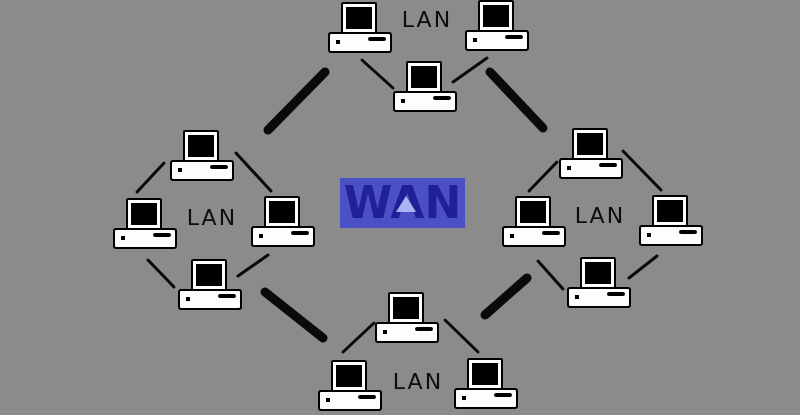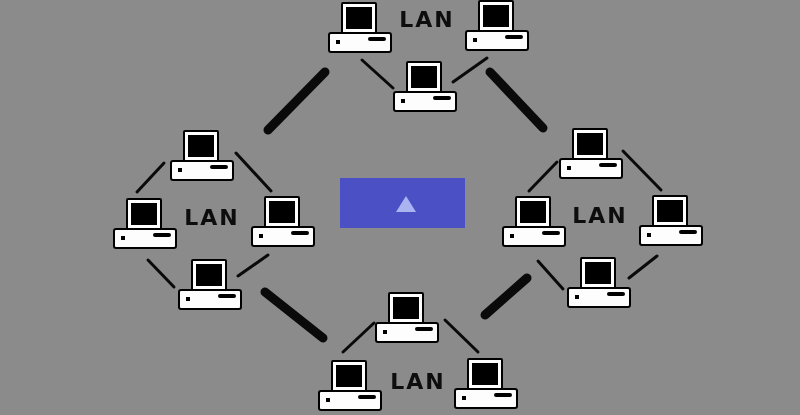--- a/index.html
+++ b/index.html
@@ -33,21 +33,21 @@
     border-radius: 3px;
     box-sizing: border-box;
   }
   .dot  { position: absolute; left: 6px; top: 6px; width: 4px; height: 4px; background: #000; }
   .slot { position: absolute; right: 4px; top: 3px; width: 18px; height: 4px; background: #000; border-radius: 2px; }
 
   .lan-label {
     position: absolute;
     transform: translate(-50%, -50%);
     font-size: 22px;
-    font-weight: 700;
+    font-weight: 400;
     letter-spacing: 2px;
     color: #0d0d0d;
     white-space: nowrap;
   }
 
   #wan-box {
     position: absolute;
     display: flex;
     align-items: center;
     justify-content: center;
@@ -214,15 +214,16 @@
           <div class="screen"></div>
         </div>
         <div class="base">
           <span class="dot"></span>
           <span class="slot"></span>
         </div>
       </div>
       <div class="lan-label" style="left: 418px; top: 381px;">LAN</div>
     </div>
   <div id="wan-box" style="left: 340px; top: 178px; width: 125px; height: 50px; background: rgb(75, 80, 197);">
+    <span id="wan-label" style="color: rgb(32, 32, 155);">WAN</span>
     <span id="wan-a-counter" style="border-bottom: 16px solid rgb(170, 180, 240); left: 56px; top: 18px;"></span>
   </div>
 </div>
 
 </body></html>

